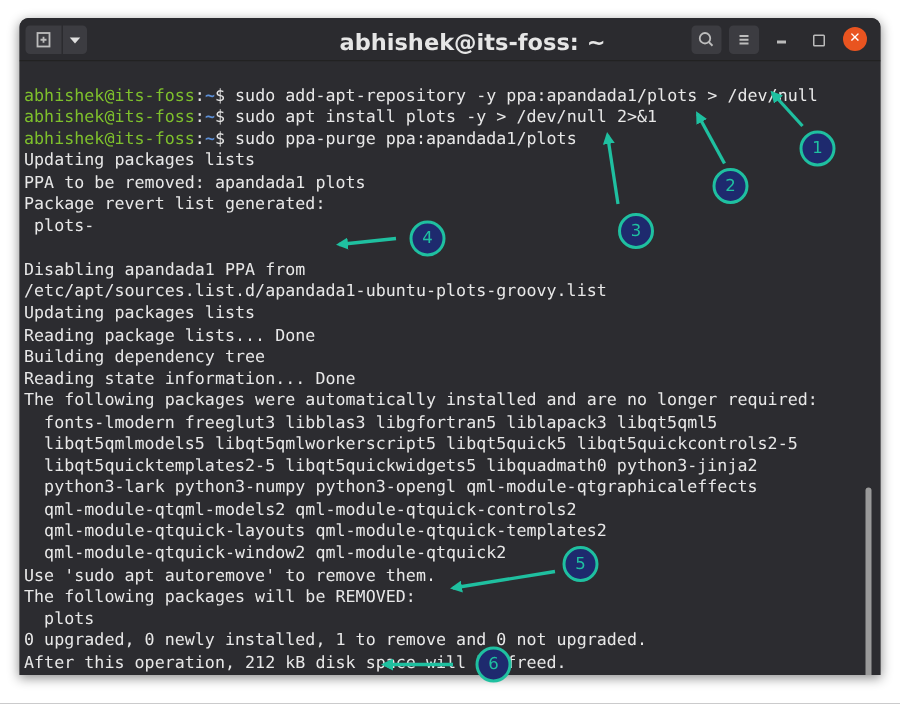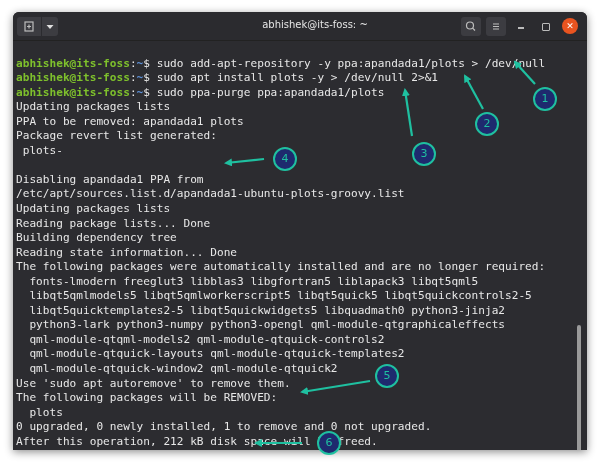--- a/index.html
+++ b/index.html
@@ -2,29 +2,29 @@
 <html><head>
 <meta charset="utf-8">
 <style>
   html,body{margin:0;padding:0;background:#ffffff;}
   body{width:600px;height:469px;position:relative;overflow:hidden;font-family:"DejaVu Sans",sans-serif;}
   .window{position:absolute;left:13px;top:12px;width:574px;height:438px;background:#2c2c30;border-radius:6px 6px 0 0;box-shadow:0 2px 8px rgba(0,0,0,0.45);overflow:hidden;}
   .titlebar{position:absolute;left:0;top:0;width:574px;height:28px;background:#2b2b2f;border-bottom:1px solid #222;}
   .tb-btn{position:absolute;top:5px;height:19px;background:#3c3c41;border-radius:3px;}
   .tb-newtab{left:4px;width:24px;border-radius:3px 0 0 3px;}
   .tb-menu{left:29px;width:16px;border-radius:0 3px 3px 0;}
-  .title{position:absolute;left:0;right:0;top:7px;text-align:center;color:#e6e6e6;font-size:10px;font-weight:normal;margin-left:30px;}
+  .title{position:absolute;left:0;right:0;top:7px;text-align:center;color:#e6e6e6;font-size:15px;font-weight:bold;margin-left:30px;}
   .tb-search{left:448px;width:20px;}
   .tb-hamb{left:473px;width:20px;}
   .tb-min{position:absolute;left:505px;top:15px;width:6px;height:1.5px;background:#bbb;}
   .tb-max{position:absolute;left:529px;top:11px;width:6px;height:6px;border:1.5px solid #bbb;border-radius:1px;}
   .tb-close{position:absolute;left:549px;top:6px;width:16px;height:16px;border-radius:50%;background:#e95420;color:#fff;font-size:9px;line-height:16px;text-align:center;font-weight:bold;}
   .term{position:absolute;left:0;top:29px;width:574px;height:409px;background:#2c2c30;}
   .lines{position:absolute;left:3px;top:1px;font-family:"DejaVu Sans Mono",monospace;font-size:11.1px;line-height:14.55px;color:#e8e8e8;white-space:pre;letter-spacing:0.02px;}
-  .user{color:#7ec02c;font-weight:bold;}
+  .user{color:#7ec02c;font-weight:normal;}
   .path{color:#5c8fd6;font-weight:bold;}
   .scrollbar{position:absolute;left:564px;top:284px;width:4px;height:150px;background:#9a9a9a;border-radius:2px;}
   .ann{position:absolute;left:0;top:0;width:600px;height:469px;pointer-events:none;}
   .badge{position:absolute;width:20px;height:20px;border-radius:50%;background:#1e2a6e;border:2px solid #1fc0a0;color:#1fc0a0;font-size:11px;line-height:20px;text-align:center;font-family:"DejaVu Sans",sans-serif;}
 </style>
 </head>
 <body>
 
 <div class="window">
   <div class="titlebar">

